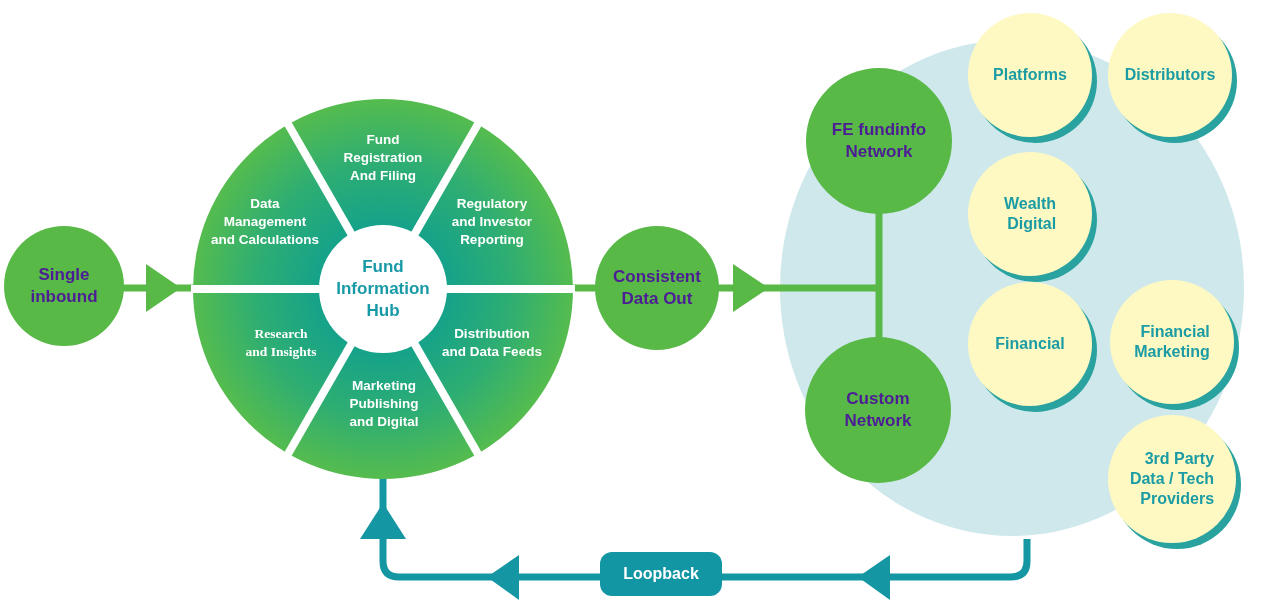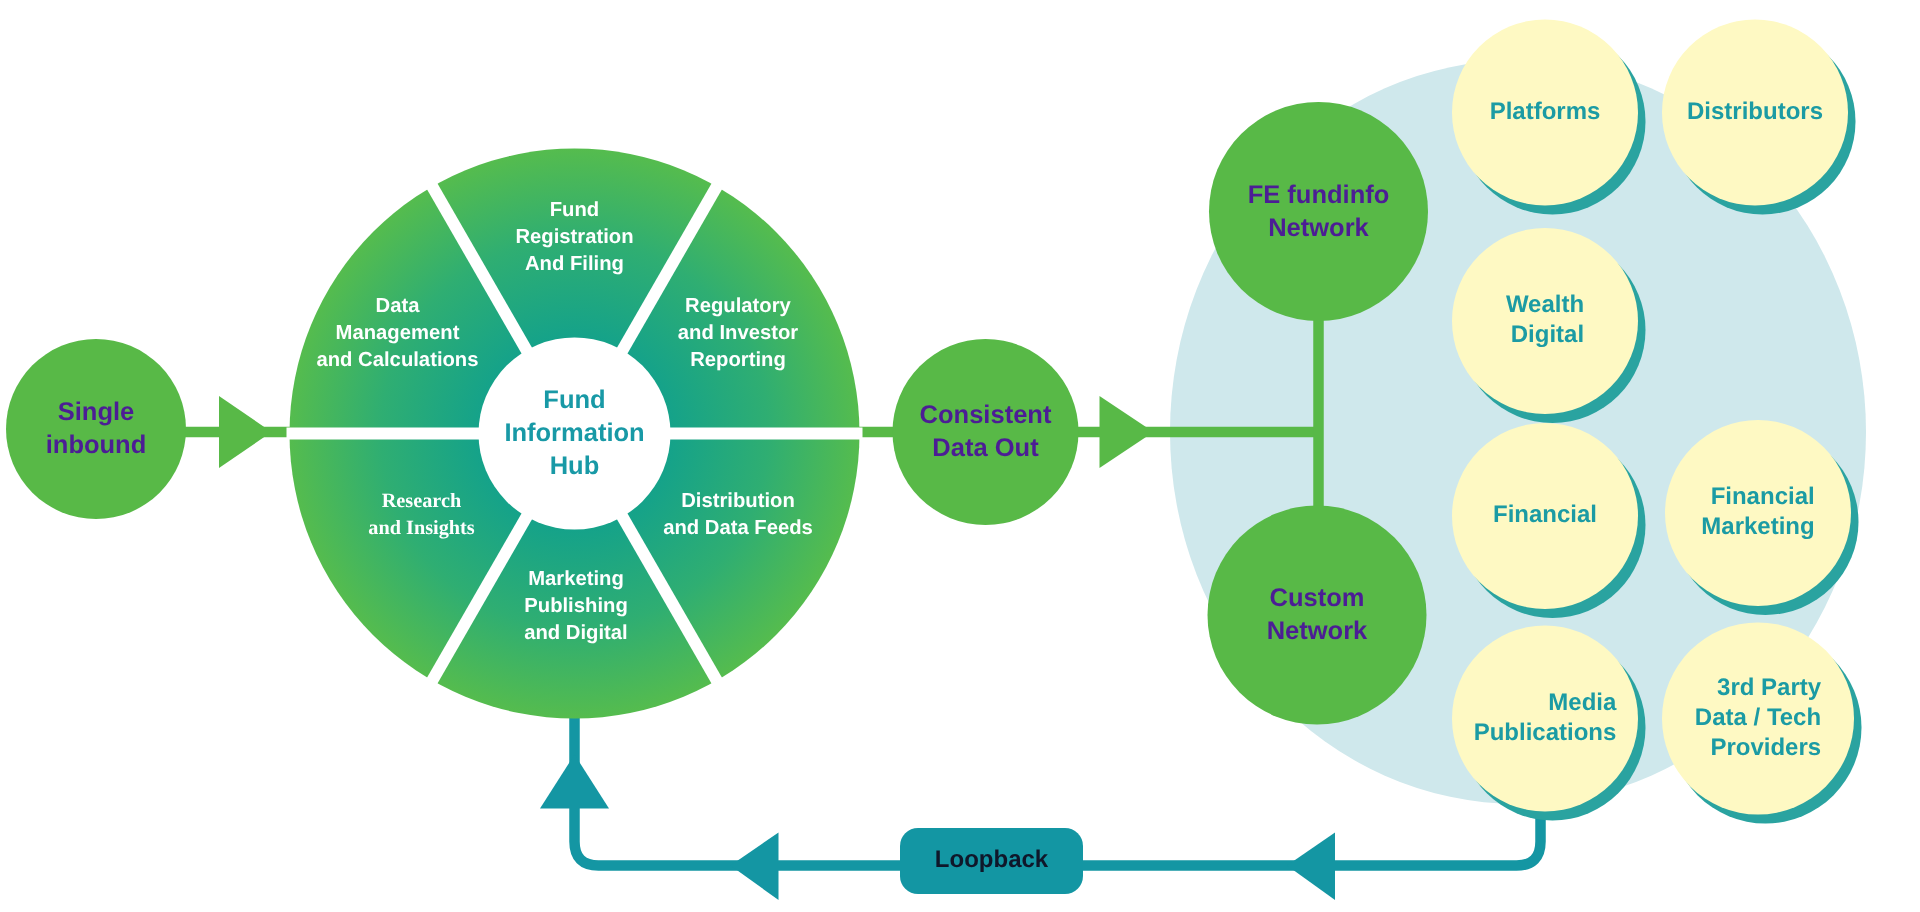--- a/index.html
+++ b/index.html
@@ -39,21 +39,21 @@
   .seg-ur{left:492px;top:222px;}
   .seg-ll{left:281px;top:343px;font-family:Liberation Serif, serif;}
   .seg-lr{left:492px;top:343px;}
   .seg-bottom{left:384px;top:404px;}
   .hub-label{
     position:absolute;left:383px;top:289px;transform:translate(-50%,-50%);
     color:#1899a6;font-weight:bold;font-size:17px;line-height:1.3;text-align:center;white-space:pre-line;
   }
   .loopback-box{
     position:absolute;left:600px;top:552px;width:122px;height:44px;background:#1396a3;
-    border-radius:12px;color:#0f172a;font-weight:bold;font-size:16px;
+    border-radius:12px;color:#ffffff;font-weight:bold;font-size:16px;
     display:flex;align-items:center;justify-content:center;
   }
 </style>
 </head>
 <body>
 
 <div class="canvas">
 
   <svg width="1280" height="608" viewBox="0 0 1280 608">
     <defs>
@@ -116,21 +116,19 @@
   <div class="circle green-circle c-custom">Custom
 Network</div>
 
   <div class="circle member-circle m0">Platforms</div>
   <div class="circle member-circle m1">Distributors</div>
   <div class="circle member-circle m2">Wealth
 Digital</div>
   <div class="circle member-circle m4">Financial</div>
   <div class="circle member-circle m5">Financial
 Marketing</div>
-  <div class="circle member-circle m6">Media
-Publications</div>
   <div class="circle member-circle m7">3rd Party
 Data / Tech
 Providers</div>
 
   <div class="loopback-box">Loopback</div>
 
 </div>
 
 </body></html>

